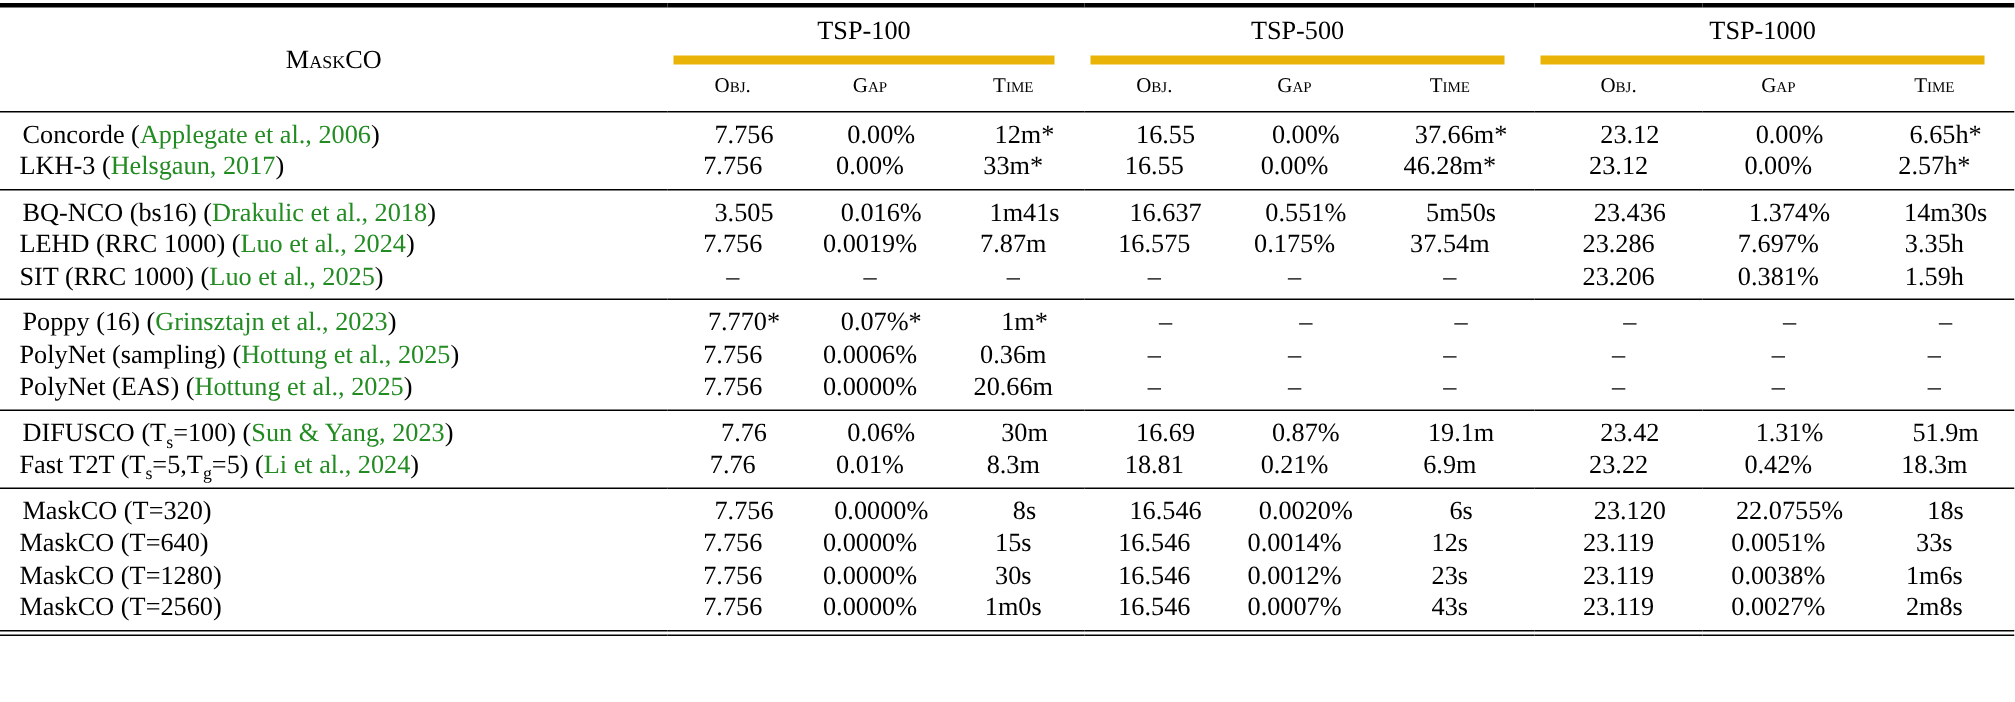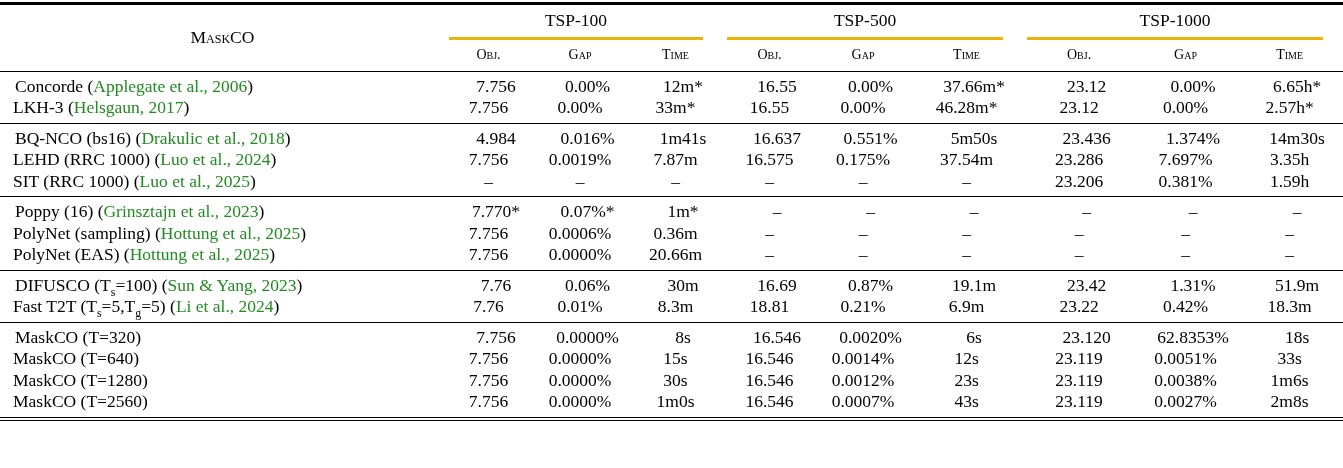--- a/index.html
+++ b/index.html
@@ -29,21 +29,21 @@
   thead th.method-head {
     font-weight: normal;
     font-variant: small-caps;
     font-size: 18px;
     text-align: left;
     vertical-align: middle;
     padding-left: 13px;
   }
   thead tr.group-labels th .glabel {
     padding: 5px 0 6px 0;
-    border-bottom: 3px solid #eab308;
+    border-bottom: 6px solid #eab308;
     margin-left: 4px;
     margin-right: 20px;
   }
   thead tr.sub-labels th {
     font-weight: normal;
     font-variant: small-caps;
     font-size: 14px;
     text-align: center;
     vertical-align: middle;
     height: 31px;
@@ -129,21 +129,21 @@
         <td>0.00%</td>
         <td>46.28m*</td>
         <td>23.12</td>
         <td>0.00%</td>
         <td>2.57h*</td>
       </tr>
     </tbody>
     <tbody class="group">
       <tr>
         <td class="method"><span class="mtext">BQ-NCO (bs16) (</span><span class="cite">Drakulic et al., 2018</span><span class="mtext">)</span></td>
-        <td>4.984</td>
+        <td>3.505</td>
         <td>0.016%</td>
         <td>1m41s</td>
         <td>16.637</td>
         <td>0.551%</td>
         <td>5m50s</td>
         <td>23.436</td>
         <td>1.374%</td>
         <td>14m30s</td>
       </tr>
       <tr>
@@ -238,21 +238,21 @@
     <tbody class="group">
       <tr>
         <td class="method"><span class="mtext">MaskCO (T=320)</span></td>
         <td>7.756</td>
         <td>0.0000%</td>
         <td>8s</td>
         <td>16.546</td>
         <td>0.0020%</td>
         <td>6s</td>
         <td>23.120</td>
-        <td>62.8353%</td>
+        <td>22.0755%</td>
         <td>18s</td>
       </tr>
       <tr>
         <td class="method"><span class="mtext">MaskCO (T=640)</span></td>
         <td>7.756</td>
         <td>0.0000%</td>
         <td>15s</td>
         <td>16.546</td>
         <td>0.0014%</td>
         <td>12s</td>

